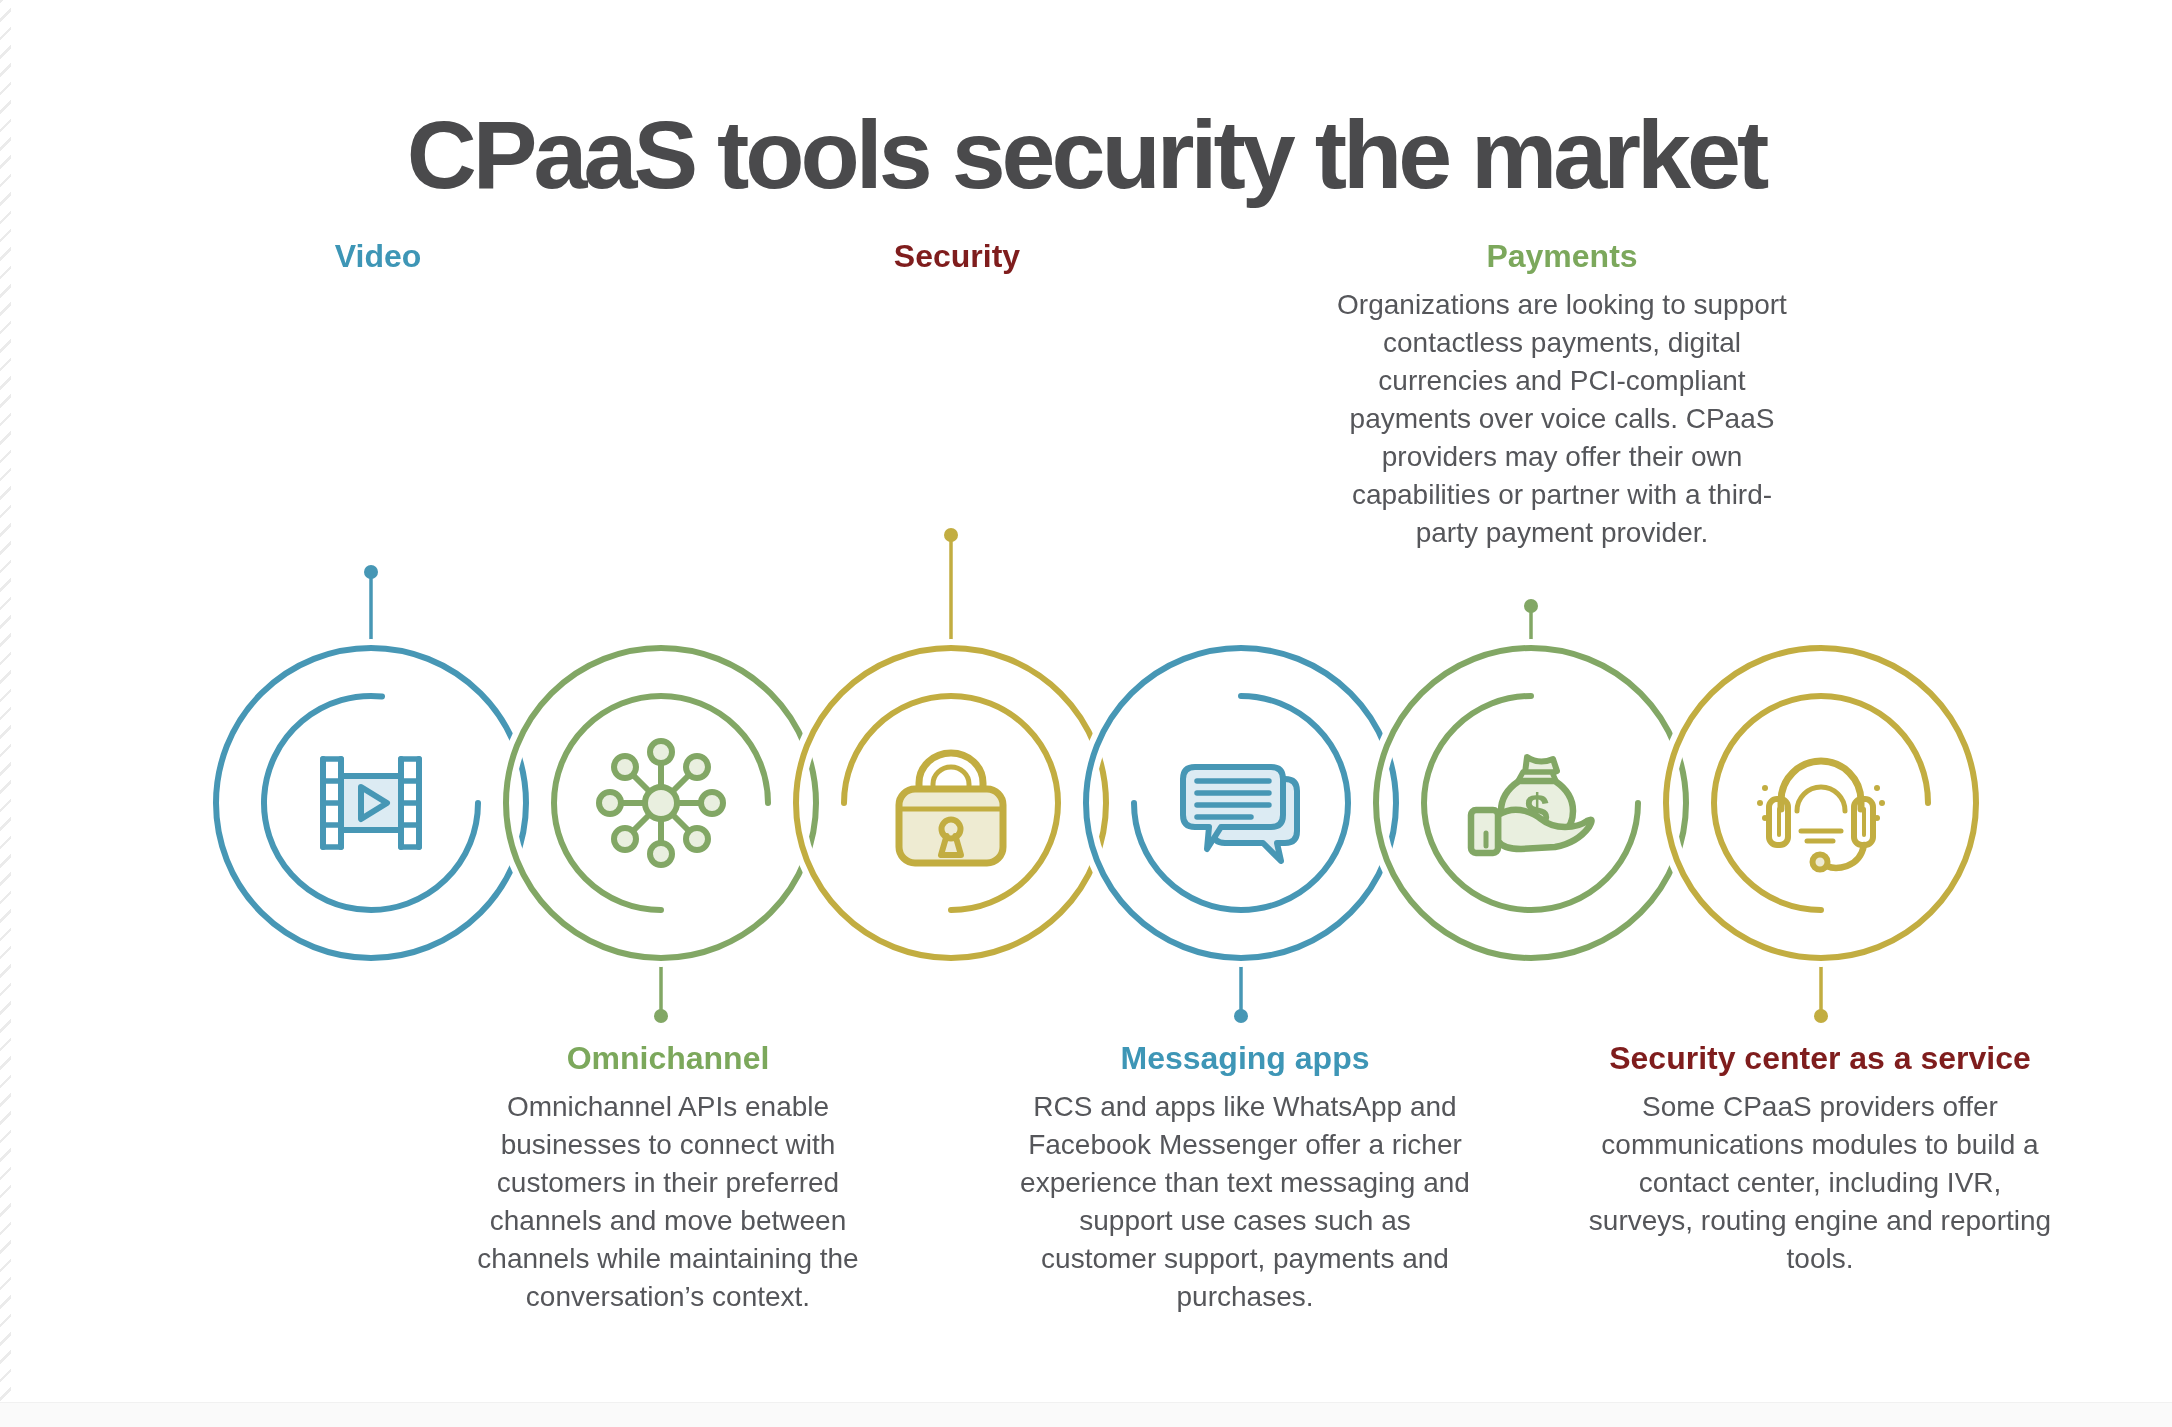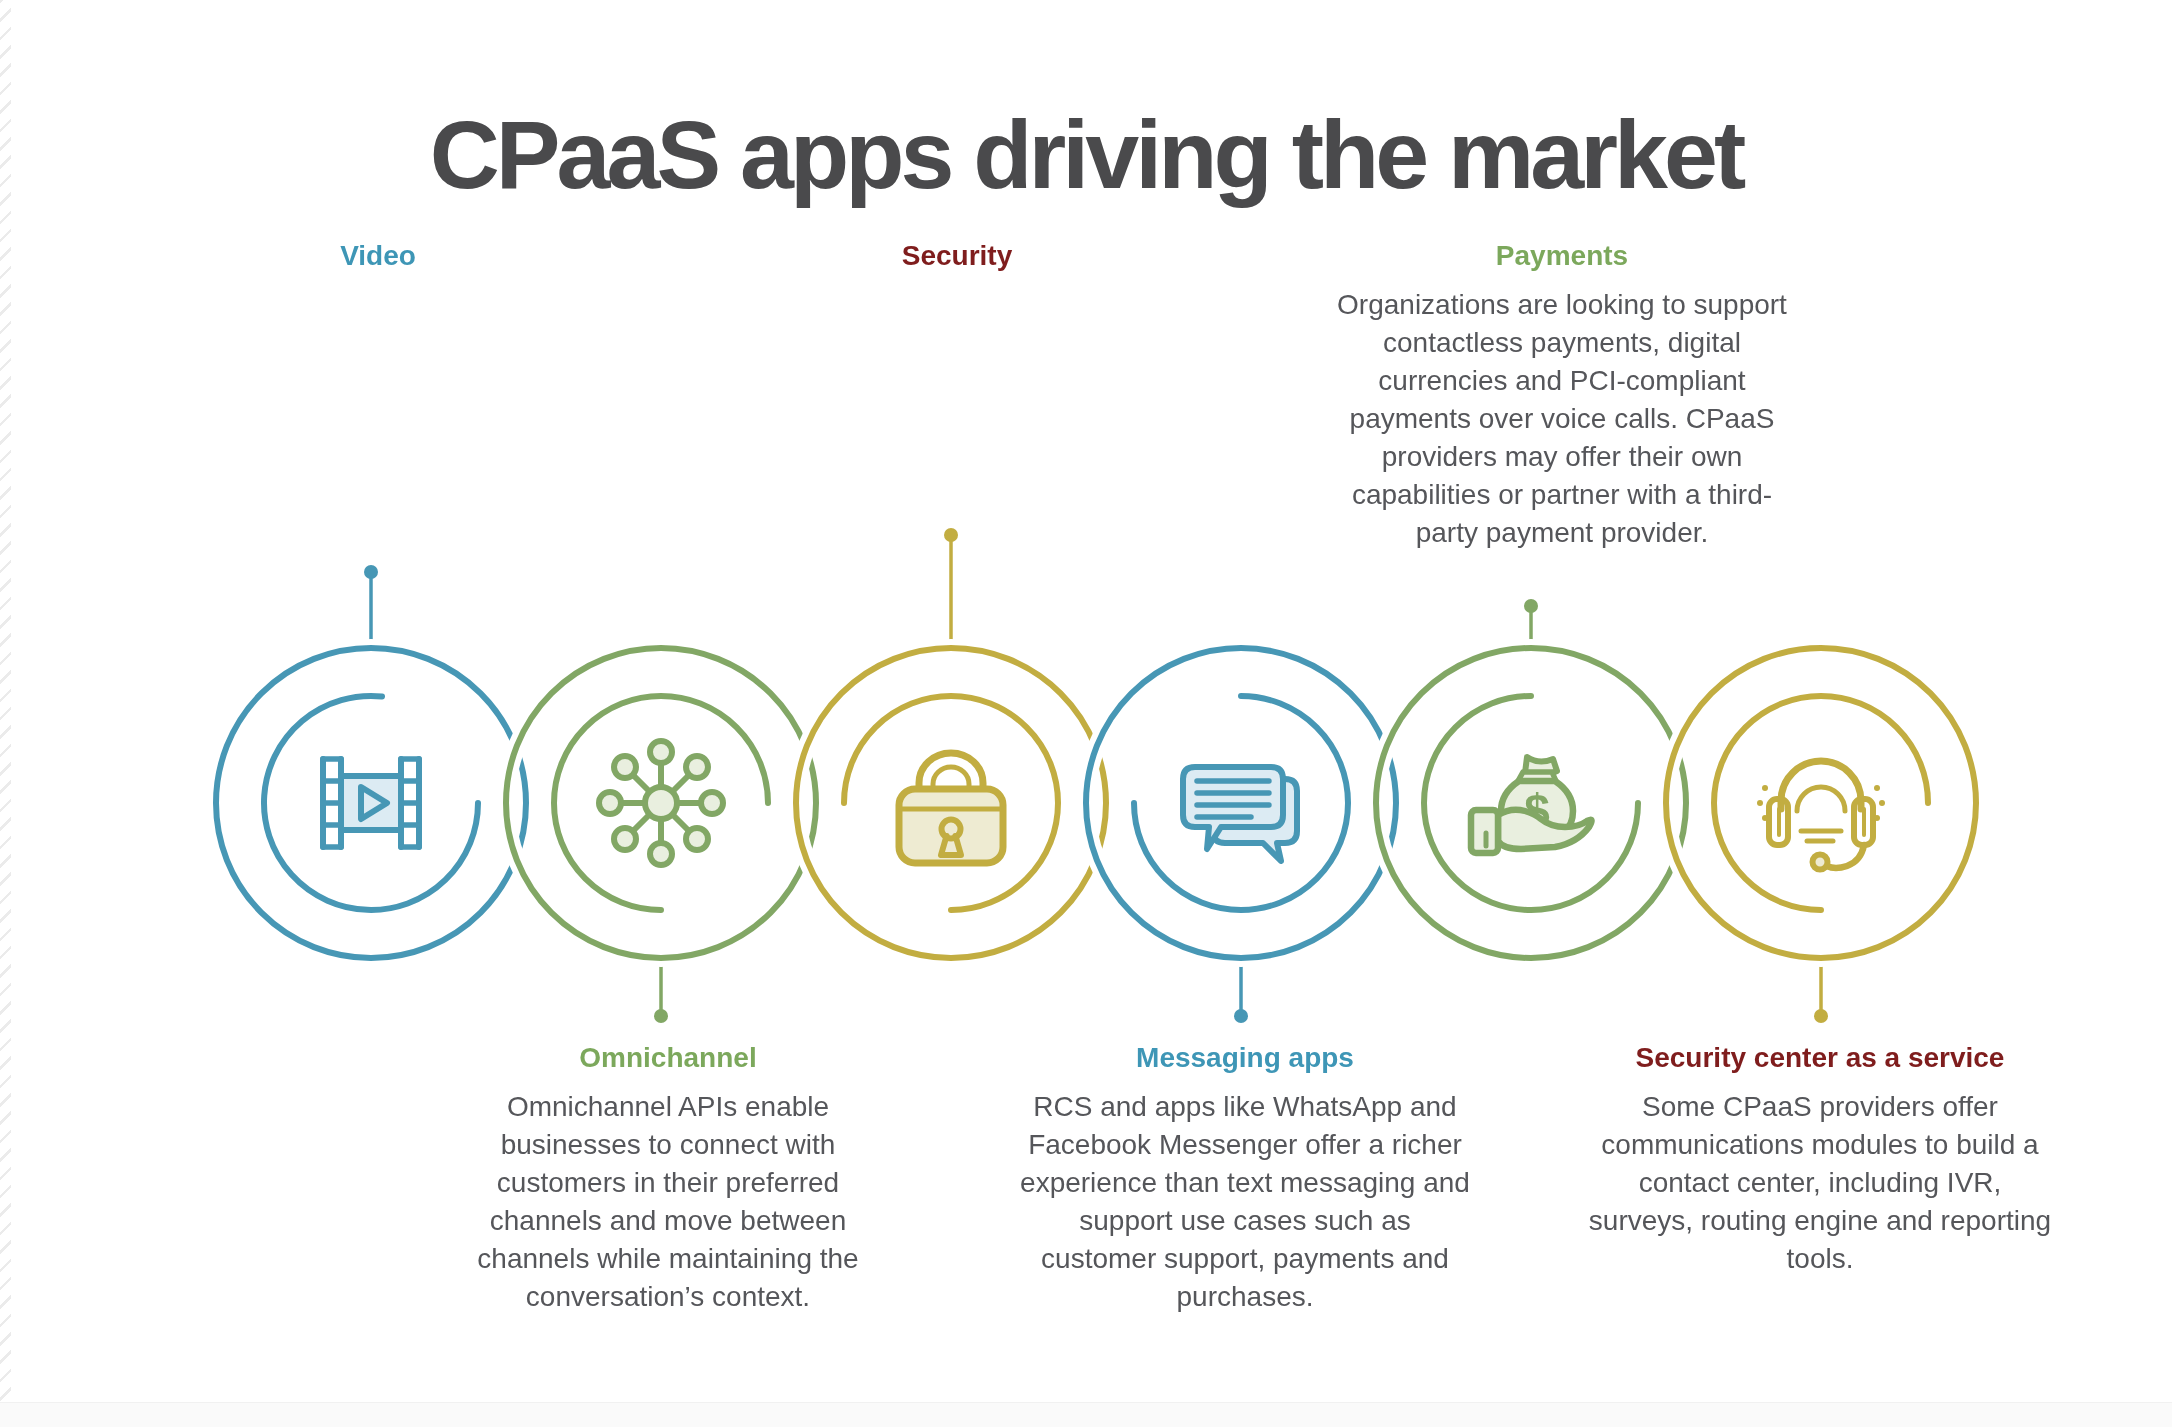--- a/index.html
+++ b/index.html
@@ -20,40 +20,40 @@
   }
   .page-title{
     position:absolute;left:0;top:34px;width:100%;
     text-align:center;
     font-size:97px;font-weight:bold;letter-spacing:-4px;
     color:#4a4a4c;
   }
   .tblock{position:absolute;text-align:center;}
   .tblock h3{
     margin:0 0 12px 0;
-    font-size:28px;font-weight:bold;line-height:36px;
+    font-size:32px;font-weight:bold;line-height:36px;
   }
   .tblock p{
     margin:0;
     font-size:28px;line-height:38px;font-weight:400;
     color:#55565a;
   }
   .hd-blue{color:#3e96b6;}
   .hd-green{color:#7ca85c;}
   .hd-gold{color:#7f1d1d;}
   svg.art{position:absolute;left:0;top:0;}
 </style>
 </head>
 <body>
 
 <div class="canvas">
 
   <div class="edge-hatch"></div>
 
-  <h1 class="page-title">CPaaS apps driving the market</h1>
+  <h1 class="page-title">CPaaS tools security the market</h1>
 
   <div class="tblock" style="left:153px;top:238px;width:450px;">
     <h3 class="hd-blue">Video</h3>
   </div>
 
   <div class="tblock" style="left:757px;top:238px;width:400px;">
     <h3 class="hd-gold">Security</h3>
   </div>
 
   <div class="tblock" style="left:1301px;top:238px;width:460px;margin-left:31px;">

